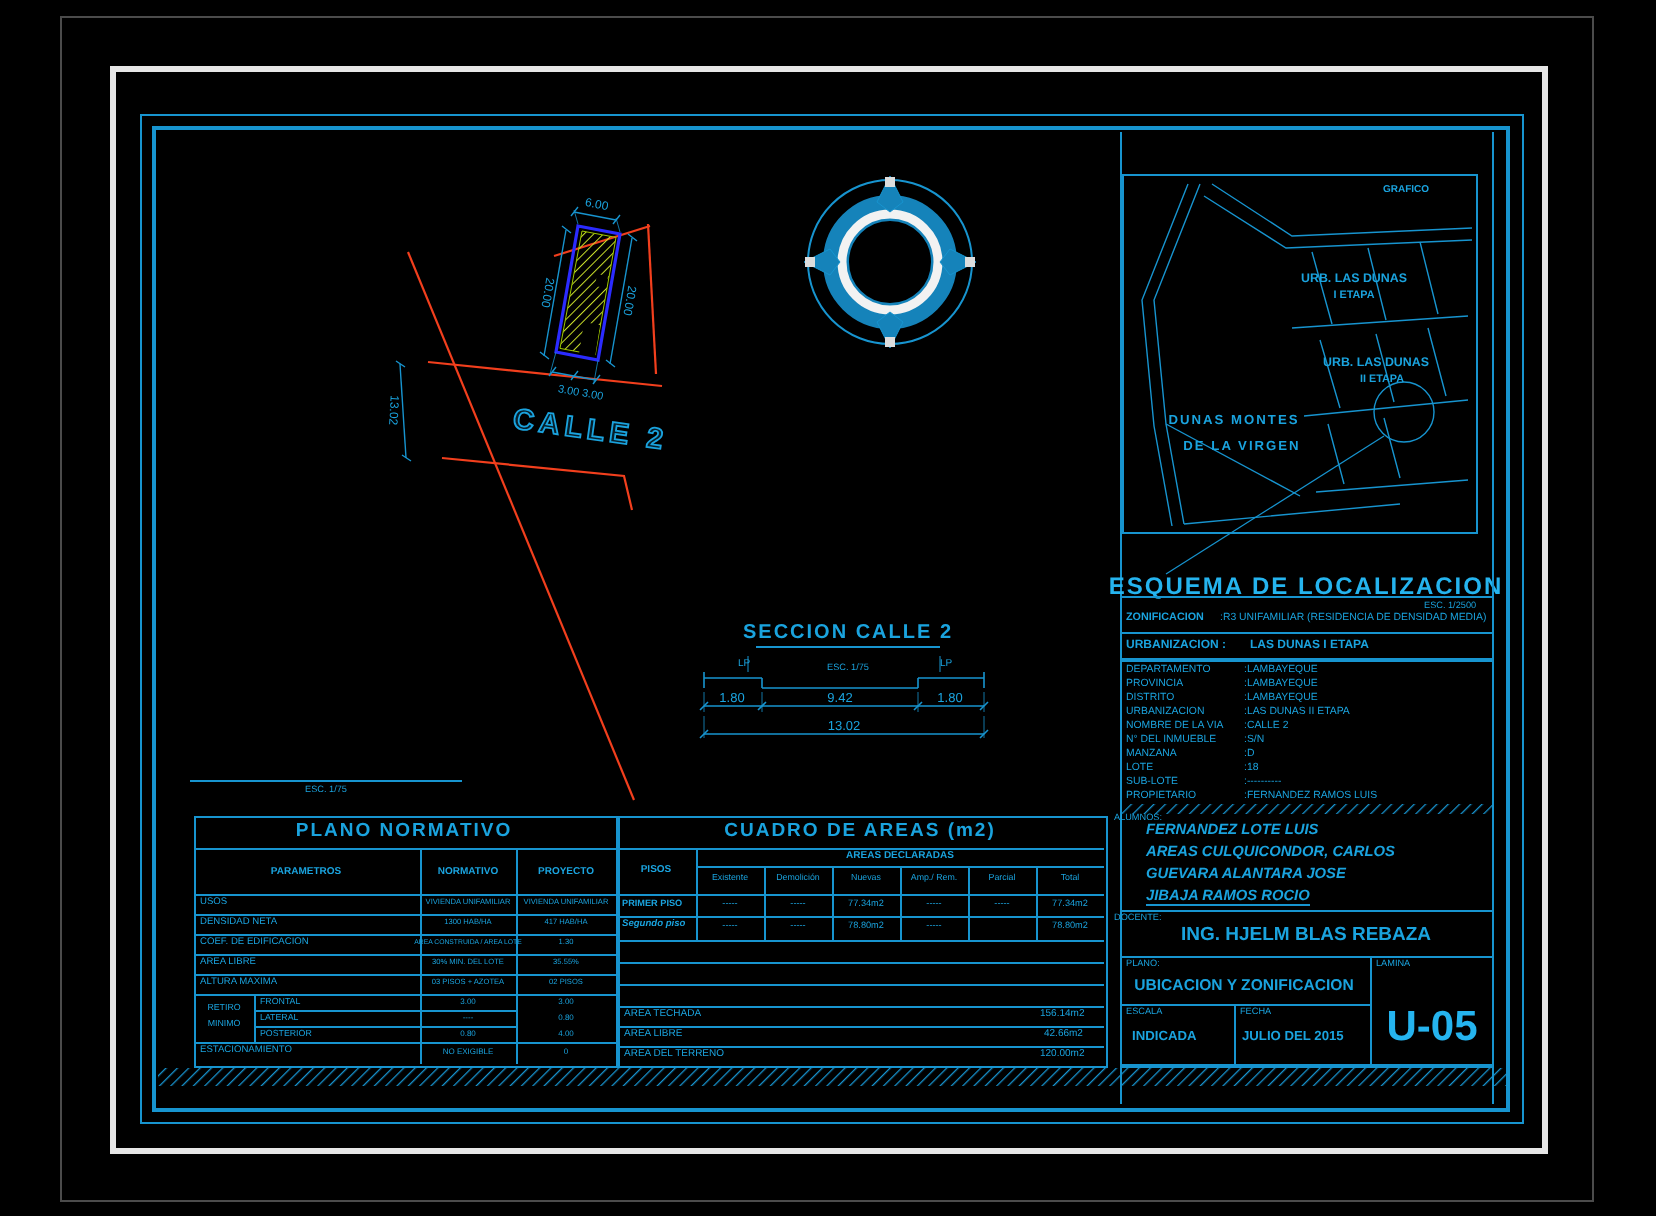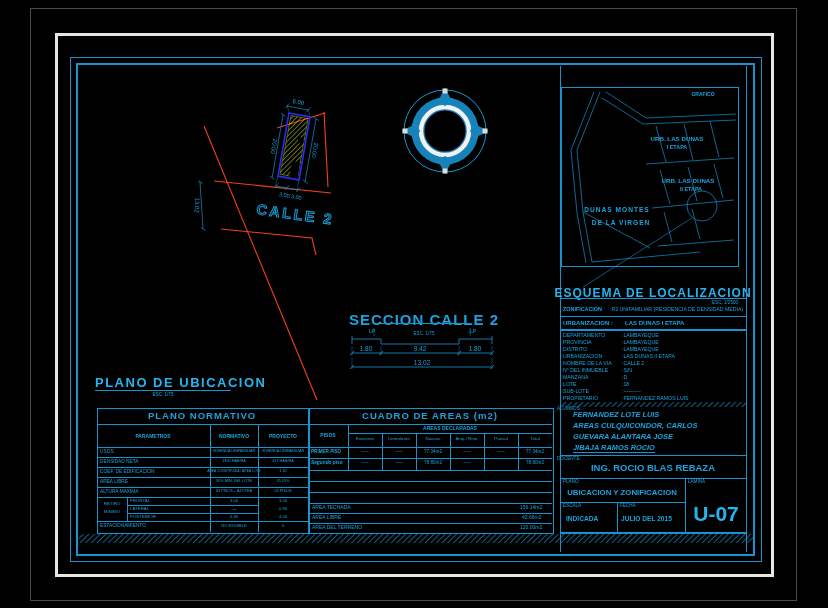--- a/index.html
+++ b/index.html
@@ -182,43 +182,42 @@
     <div class="tx" style="left:622px;top:396px;font-size:5.2px;">:FERNANDEZ RAMOS LUIS</div>
   </div>
 
   <div class="tx" style="left:557px;top:407px;font-size:4.6px;">ALUMNOS:</div>
   <div class="tx b i" style="left:573px;top:411px;font-size:7.4px;">FERNANDEZ LOTE LUIS</div>
   <div class="tx b i" style="left:573px;top:422px;font-size:7.4px;">AREAS CULQUICONDOR, CARLOS</div>
   <div class="tx b i" style="left:573px;top:433px;font-size:7.4px;">GUEVARA ALANTARA JOSE</div>
   <div class="tx b i" style="left:573px;top:444px;font-size:7.4px;border-bottom:1px solid #1794cf;padding-bottom:1px;">JIBAJA RAMOS ROCIO</div>
   <div class="hl" style="left:560px;top:455px;width:186px;"></div>
   <div class="tx" style="left:557px;top:457px;font-size:4.6px;">DOCENTE:</div>
-  <div class="tx b ctr" style="left:653px;top:463px;font-size:9.5px;">ING. ROCIO BLAS REBAZA</div>
+  <div class="tx b ctr" style="left:653px;top:463px;font-size:9.5px;">ING. HJELM BLAS REBAZA</div>
 
   <div class="hl" style="left:560px;top:478px;width:186px;"></div>
   <div class="hl" style="left:560px;top:502px;width:126px;"></div>
   <div class="hl" style="left:560px;top:532px;width:186px;height:2px;"></div>
   <div class="vl" style="left:685px;top:478px;height:54px;"></div>
   <div class="vl" style="left:617px;top:502px;height:30px;"></div>
   <div class="vl" style="left:746px;top:66px;height:486px;"></div>
 
   <div class="tx" style="left:563px;top:480px;font-size:4.6px;">PLANO:</div>
   <div class="tx b ctr" style="left:622px;top:489px;font-size:7.8px;">UBICACION Y ZONIFICACION</div>
   <div class="tx" style="left:688px;top:480px;font-size:4.6px;">LAMINA</div>
-  <div class="tx b bright ctr" style="left:716px;top:503px;font-size:21px;">U-07</div>
+  <div class="tx b bright ctr" style="left:716px;top:503px;font-size:21px;">U-05</div>
   <div class="tx" style="left:563px;top:504px;font-size:4.6px;">ESCALA</div>
   <div class="tx b" style="left:566px;top:516px;font-size:6.6px;">INDICADA</div>
   <div class="tx" style="left:620px;top:504px;font-size:4.6px;">FECHA</div>
   <div class="tx b" style="left:621px;top:516px;font-size:6.6px;">JULIO DEL 2015</div>
 
-  <div class="tx b bright" style="left:95px;top:376px;font-size:13px;letter-spacing:1.5px;">PLANO DE UBICACION</div>
   <div class="hl" style="left:95px;top:390px;width:136px;"></div>
   <div class="tx ctr" style="left:163px;top:393px;font-size:4.6px;">ESC. 1/75</div>
 
-  <div class="tx b ctr" style="left:424px;top:312px;font-size:15px;letter-spacing:1px;">SECCION CALLE 2</div>
+  <div class="tx b ctr" style="left:424px;top:312px;font-size:10px;letter-spacing:1px;">SECCION CALLE 2</div>
   <div class="hl" style="left:378px;top:323px;width:92px;"></div>
   <div class="tx ctr" style="left:424px;top:332px;font-size:4.6px;">ESC. 1/75</div>
 
   <div>
     <div class="box" style="left:97px;top:408px;width:211px;height:124px;"></div>
     <div class="tx b ctr" style="left:202px;top:411px;font-size:9.5px;letter-spacing:1px;">PLANO NORMATIVO</div>
     <div class="hl" style="left:97px;top:424px;width:211px;"></div>
     <div class="vl" style="left:210px;top:424px;height:108px;"></div>
     <div class="vl" style="left:258px;top:424px;height:108px;"></div>
     <div class="hl" style="left:97px;top:447px;width:211px;"></div>

